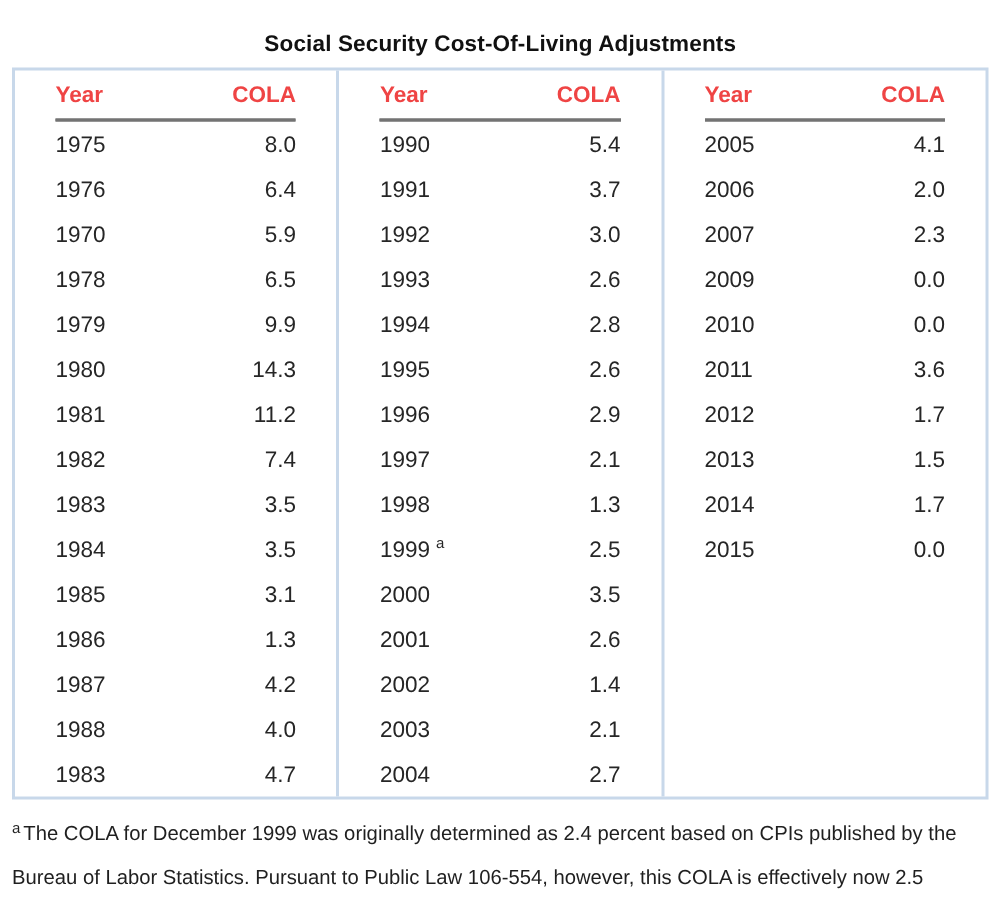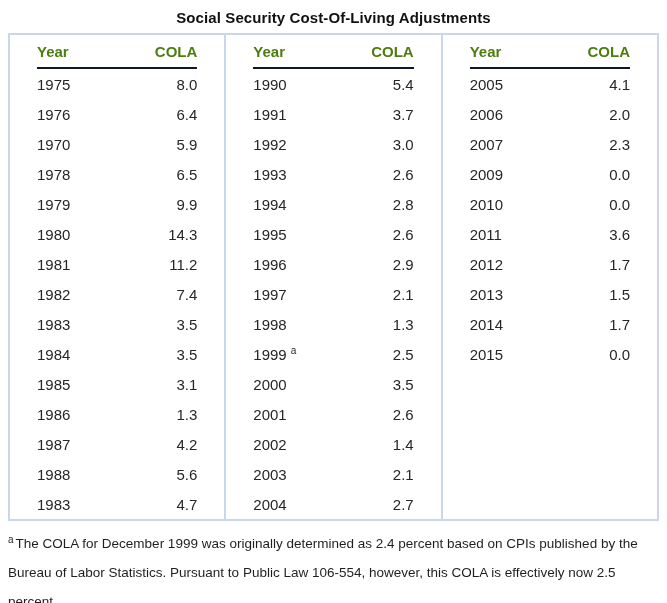--- a/index.html
+++ b/index.html
@@ -16,20 +16,21 @@
     padding: 0 8px;
     background: #ffffff;
   }
   .title {
     text-align: center;
     font-weight: bold;
     font-size: 15px;
     color: #111111;
     padding: 9px 0 7px 0;
     letter-spacing: 0.1px;
+    margin-top: 12px;
   }
   .table-box {
     border: 2px solid #c8d8ea;
     display: flex;
     align-items: stretch;
     background: #ffffff;
   }
   .panel {
     flex: 1 1 0;
     min-width: 0;
@@ -41,23 +42,23 @@
     width: calc(100% - 54px);
     margin: 0 auto;
     border-collapse: collapse;
     font-size: 15px;
     color: #262626;
   }
   .panel th {
     font-weight: bold;
     height: 32px;
     padding: 0;
-    border-bottom: 2px solid #0f172a;
+    border-bottom: 2px solid #737373;
     vertical-align: middle;
-    color: #4d7c0f;
+    color: #ef4444;
   }
   .panel th.year, .panel td.year { text-align: left; }
   .panel th.cola, .panel td.cola { text-align: right; }
   .panel td {
     height: 30px;
     padding: 0;
     vertical-align: middle;
   }
   .panel td.year sup {
     font-size: 10px;
@@ -141,21 +142,21 @@
             <tr>
               <td class="year">1986</td>
               <td class="cola">1.3</td>
             </tr>
             <tr>
               <td class="year">1987</td>
               <td class="cola">4.2</td>
             </tr>
             <tr>
               <td class="year">1988</td>
-              <td class="cola">5.6</td>
+              <td class="cola">4.0</td>
             </tr>
             <tr>
               <td class="year">1983</td>
               <td class="cola">4.7</td>
             </tr>
           </tbody>
       </table>
     </div>
 
     <div class="panel">

